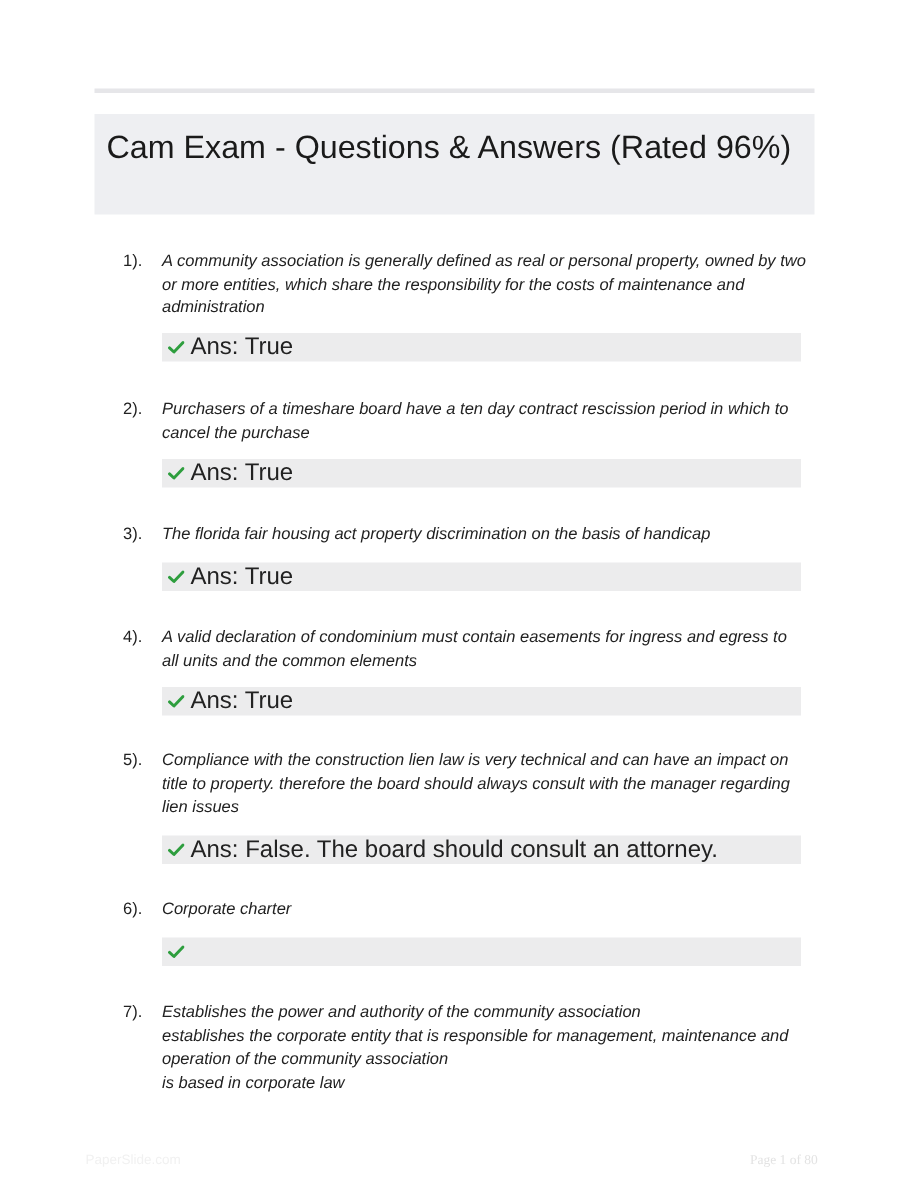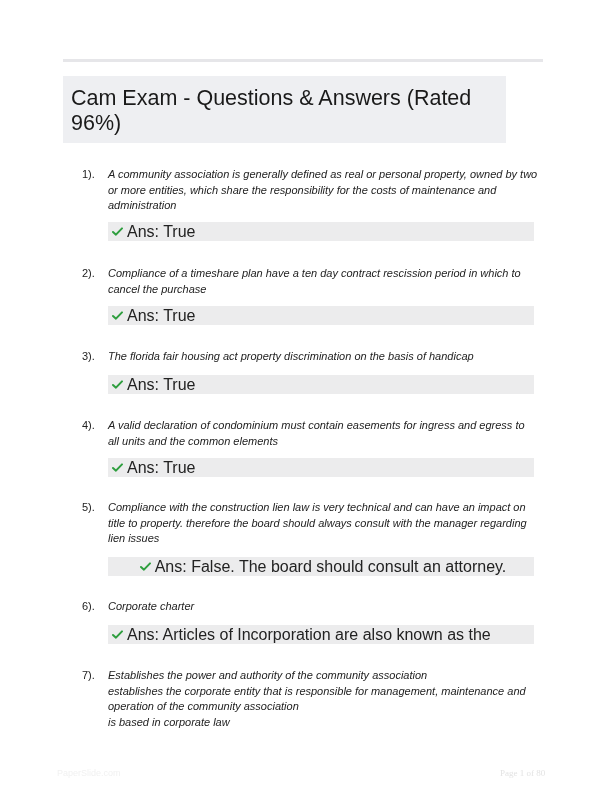--- a/index.html
+++ b/index.html
@@ -5,21 +5,21 @@
     html, body { margin: 0; padding: 0; background: #ffffff; }
     body {
       width: 606px; height: 800px; position: relative; overflow: hidden;
       font-family: "Liberation Sans", sans-serif; color: #1f1f1f;
     }
     .top-rule {
       position: absolute; left: 63px; top: 59px; width: 480px; height: 3px;
       background: #e6e6e9;
     }
     .title-box {
-      position: absolute; left: 63px; top: 76px; width: 443px; height: 67px;
+      position: absolute; left: 63px; top: 76px; width: 480px; height: 67px;
       background: #eeeff2; box-sizing: border-box; padding: 10px 8px 16px 8px;
     }
     .title-box h1 {
       margin: 0; font-weight: normal; font-size: 21.5px; line-height: 25px; color: #1a1a1a;
     }
     .questions { position: absolute; left: 0; top: 0; width: 606px; }
     .q { position: absolute; left: 0; width: 606px; }
     .q-num {
       position: absolute; left: 82px; top: 0; font-size: 11px; line-height: 15px; color: #222;
     }
@@ -62,21 +62,21 @@
     <div class="ans" style="top:55px;">
       <svg class="check" viewBox="0 0 12 10">
           <path d="M1 5.5 L4.3 8.5 L11 1.5" stroke="#2e9e3e" stroke-width="2.2" fill="none" stroke-linecap="round" stroke-linejoin="round"></path>
         </svg>
       <span>Ans: True</span>
     </div>
   </div>
 
   <div class="q" style="top:266px;">
     <div class="q-num">2).</div>
-    <div class="q-text">Compliance of a timeshare plan have a ten day contract rescission period in which to cancel the purchase</div>
+    <div class="q-text">Purchasers of a timeshare board have a ten day contract rescission period in which to cancel the purchase</div>
     <div class="ans" style="top:40px;">
       <svg class="check" viewBox="0 0 12 10">
           <path d="M1 5.5 L4.3 8.5 L11 1.5" stroke="#2e9e3e" stroke-width="2.2" fill="none" stroke-linecap="round" stroke-linejoin="round"></path>
         </svg>
       <span>Ans: True</span>
     </div>
   </div>
 
   <div class="q" style="top:349px;">
     <div class="q-num">3).</div>
@@ -96,36 +96,35 @@
       <svg class="check" viewBox="0 0 12 10">
           <path d="M1 5.5 L4.3 8.5 L11 1.5" stroke="#2e9e3e" stroke-width="2.2" fill="none" stroke-linecap="round" stroke-linejoin="round"></path>
         </svg>
       <span>Ans: True</span>
     </div>
   </div>
 
   <div class="q" style="top:500px;">
     <div class="q-num">5).</div>
     <div class="q-text">Compliance with the construction lien law is very technical and can have an impact on title to property. therefore the board should always consult with the manager regarding lien issues</div>
-    <div class="ans" style="top:57px;justify-content:center;">
+    <div class="ans" style="top:57px;">
       <svg class="check" viewBox="0 0 12 10">
           <path d="M1 5.5 L4.3 8.5 L11 1.5" stroke="#2e9e3e" stroke-width="2.2" fill="none" stroke-linecap="round" stroke-linejoin="round"></path>
         </svg>
       <span>Ans: False. The board should consult an attorney.</span>
     </div>
   </div>
 
   <div class="q" style="top:599px;">
     <div class="q-num">6).</div>
     <div class="q-text">Corporate charter</div>
     <div class="ans" style="top:26px;">
       <svg class="check" viewBox="0 0 12 10">
           <path d="M1 5.5 L4.3 8.5 L11 1.5" stroke="#2e9e3e" stroke-width="2.2" fill="none" stroke-linecap="round" stroke-linejoin="round"></path>
         </svg>
-      <span>Ans: Articles of Incorporation are also known as the</span>
     </div>
   </div>
 
   <div class="q" style="top:668px;">
     <div class="q-num">7).</div>
     <div class="q-text">Establishes the power and authority of the community association
 establishes the corporate entity that is responsible for management, maintenance and operation of the community association
 is based in corporate law</div>
   </div>
 

